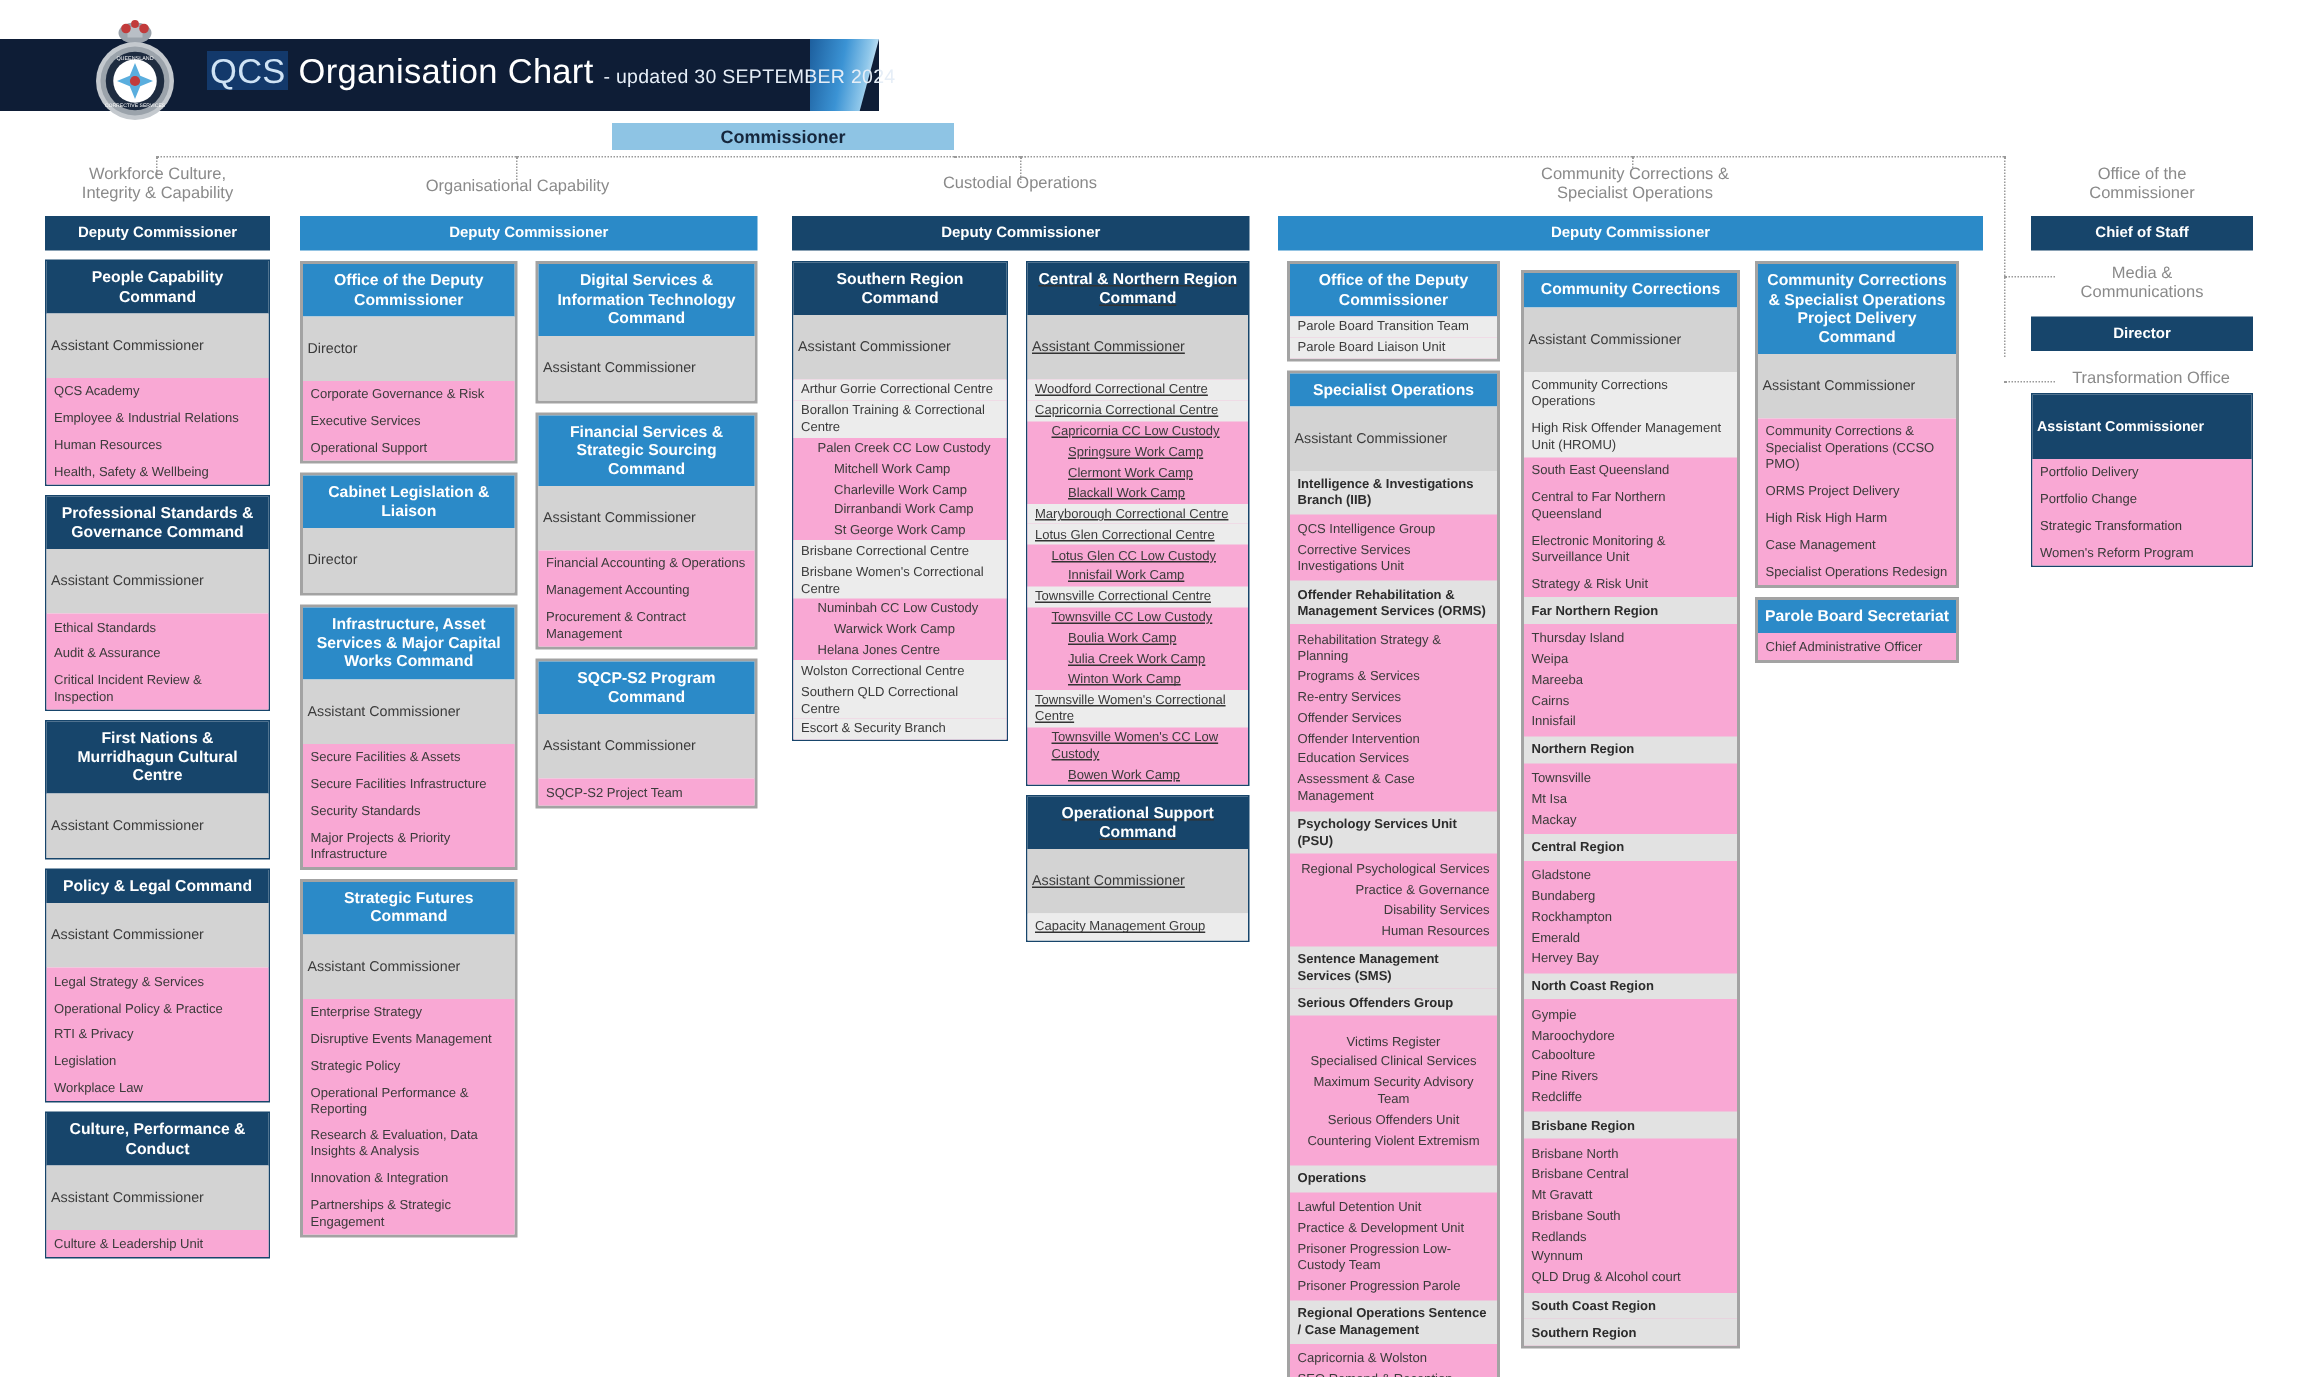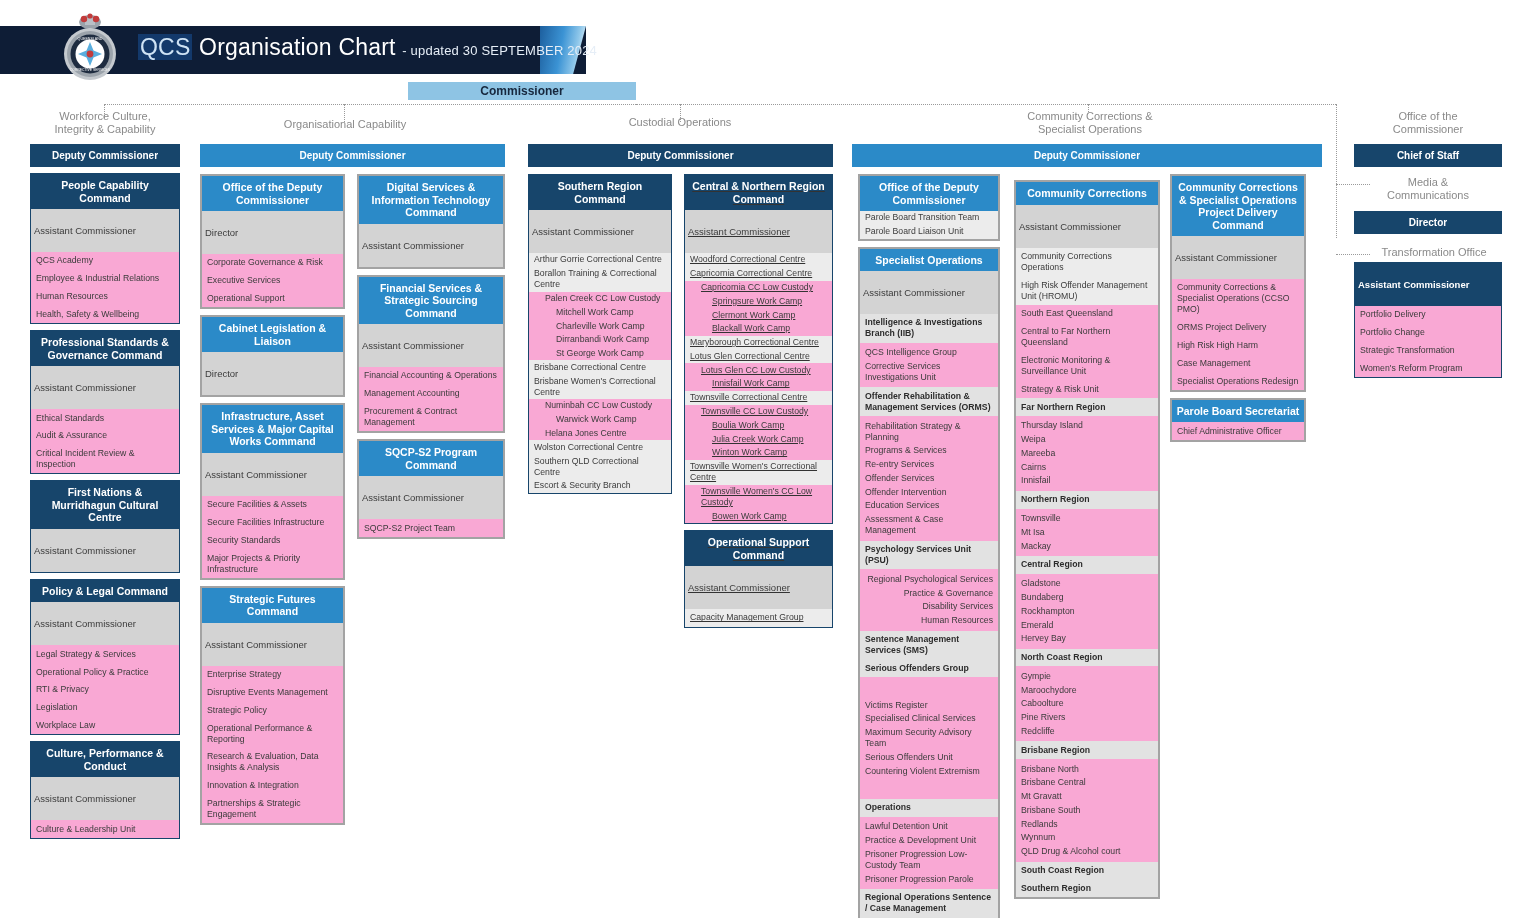--- a/index.html
+++ b/index.html
@@ -315,21 +315,21 @@
         </div>
         <div class="item shade">Psychology Services Unit (PSU)</div>
         <div style="padding:3px 0;text-align:right;">
           <div class="item tight">Regional Psychological Services</div>
           <div class="item tight">Practice &amp; Governance</div>
           <div class="item tight">Disability Services</div>
           <div class="item tight">Human Resources</div>
         </div>
         <div class="item shade">Sentence Management Services (SMS)</div>
         <div class="item shade">Serious Offenders Group</div>
-        <div style="padding:21px 0;">
+        <div style="padding:10px 0;text-align:center;">
           <div class="item tight">Victims Register</div>
           <div class="item tight">Specialised Clinical Services</div>
           <div class="item tight">Maximum Security Advisory Team</div>
           <div class="item tight">Serious Offenders Unit</div>
           <div class="item tight">Countering Violent Extremism</div>
         </div>
         <div class="item shade">Operations</div>
         <div style="padding:3px 0;">
           <div class="item tight">Lawful Detention Unit</div>
           <div class="item tight">Practice &amp; Development Unit</div>

